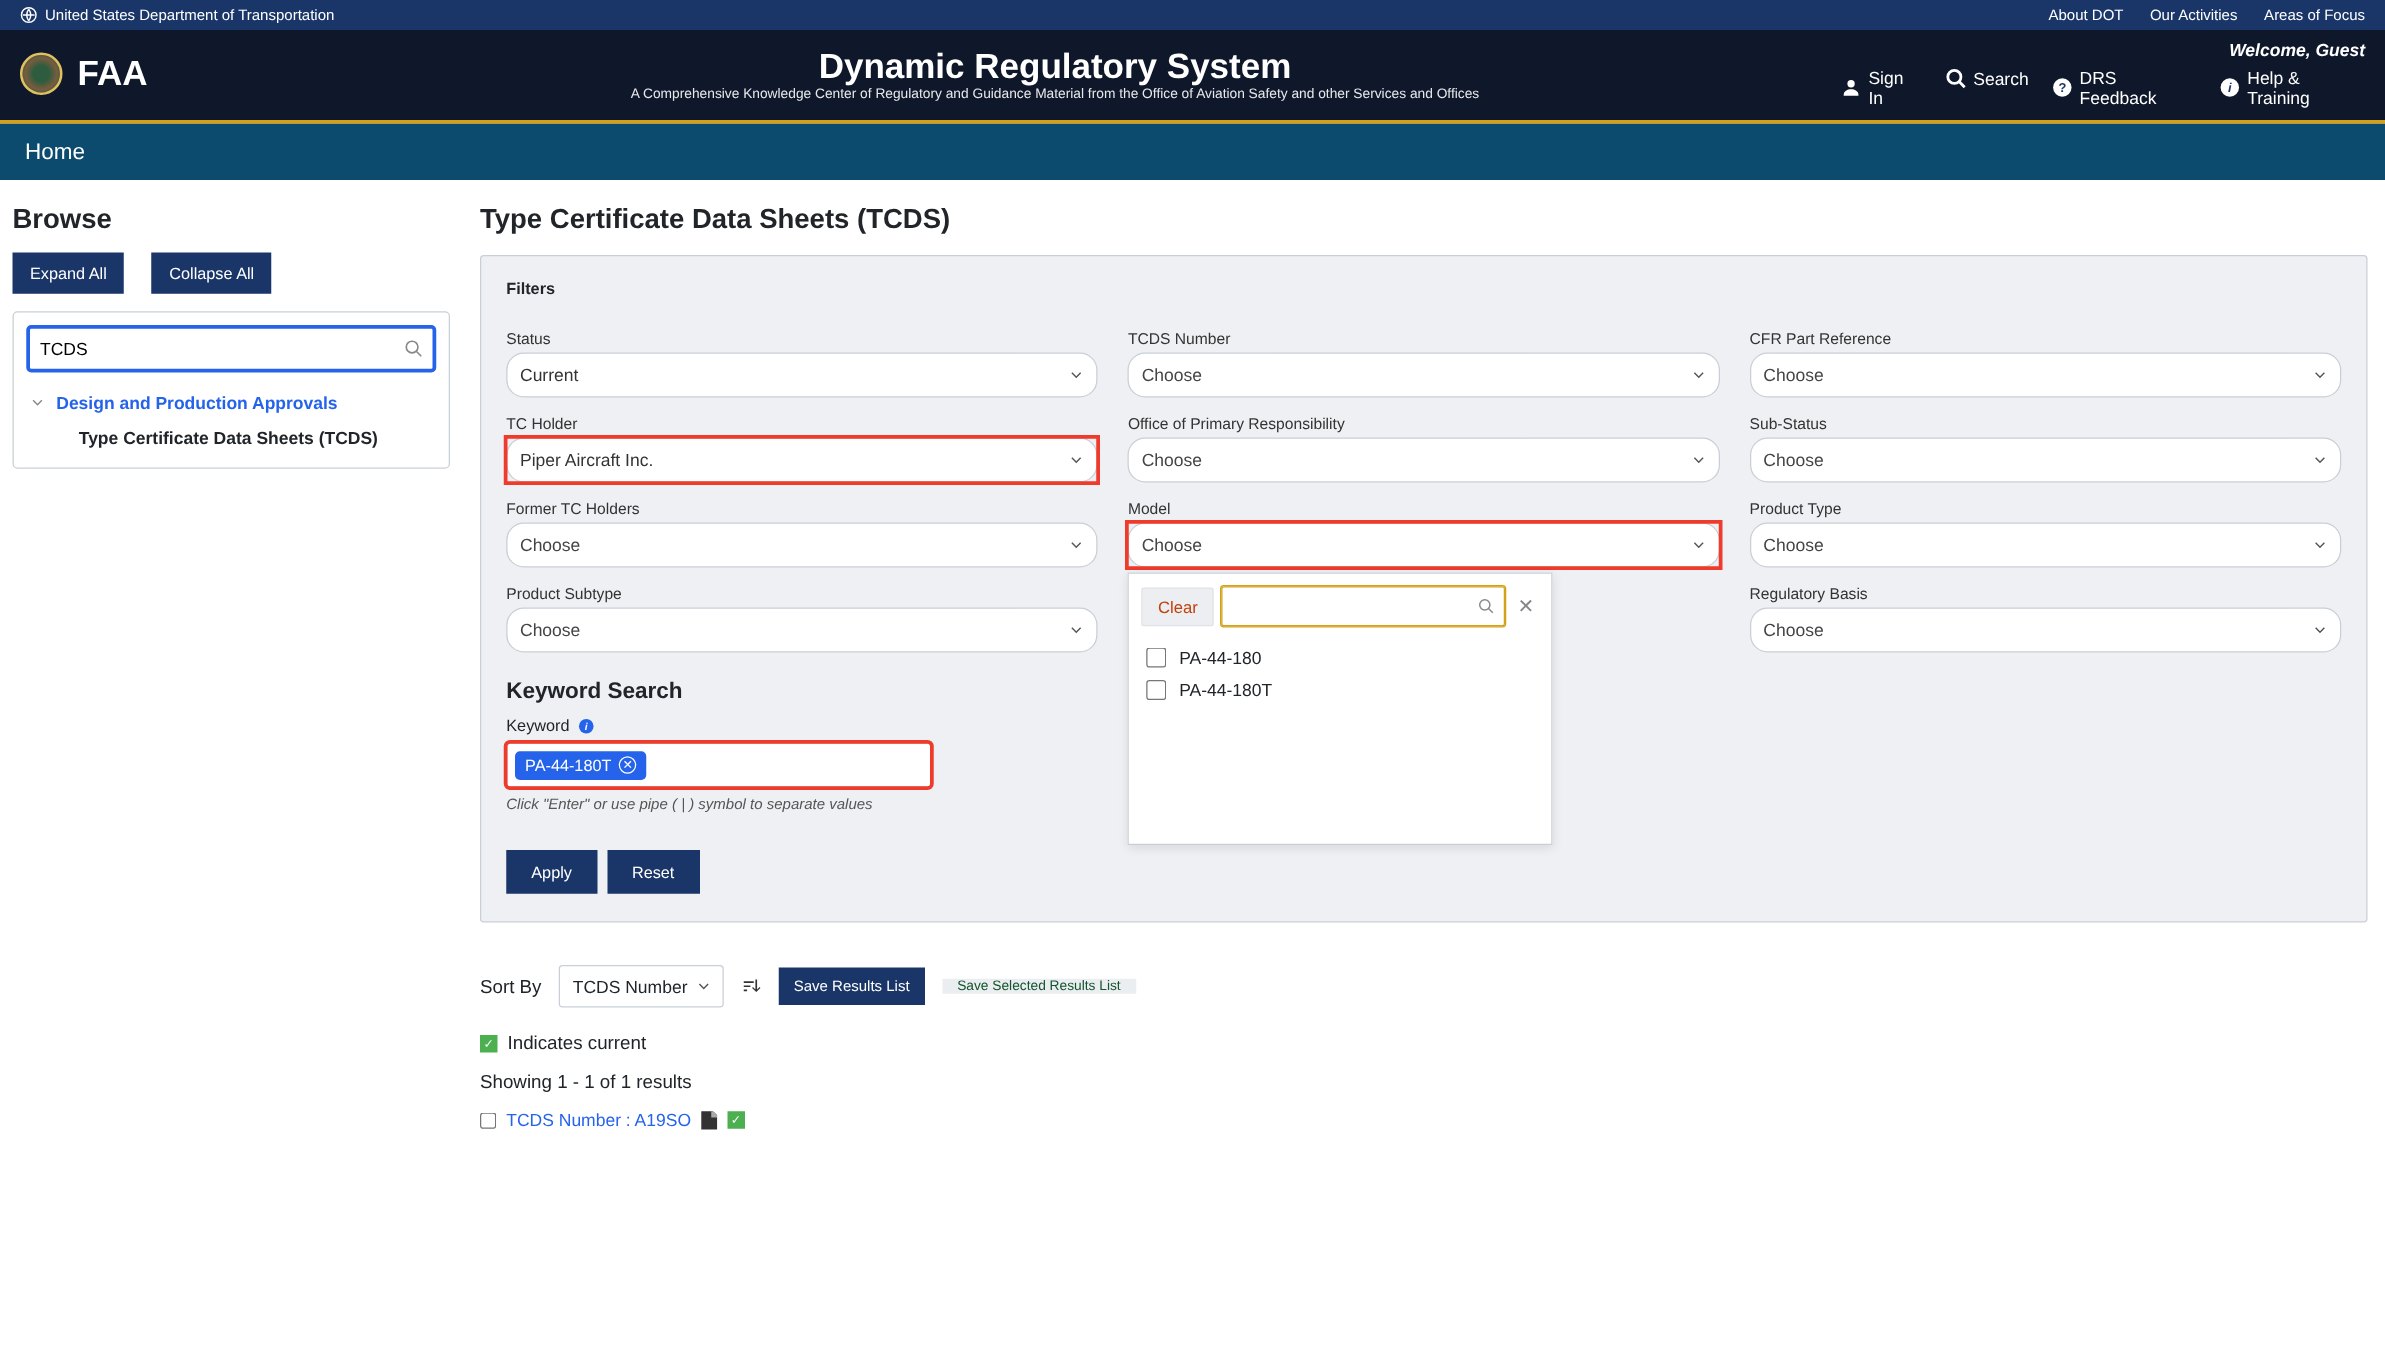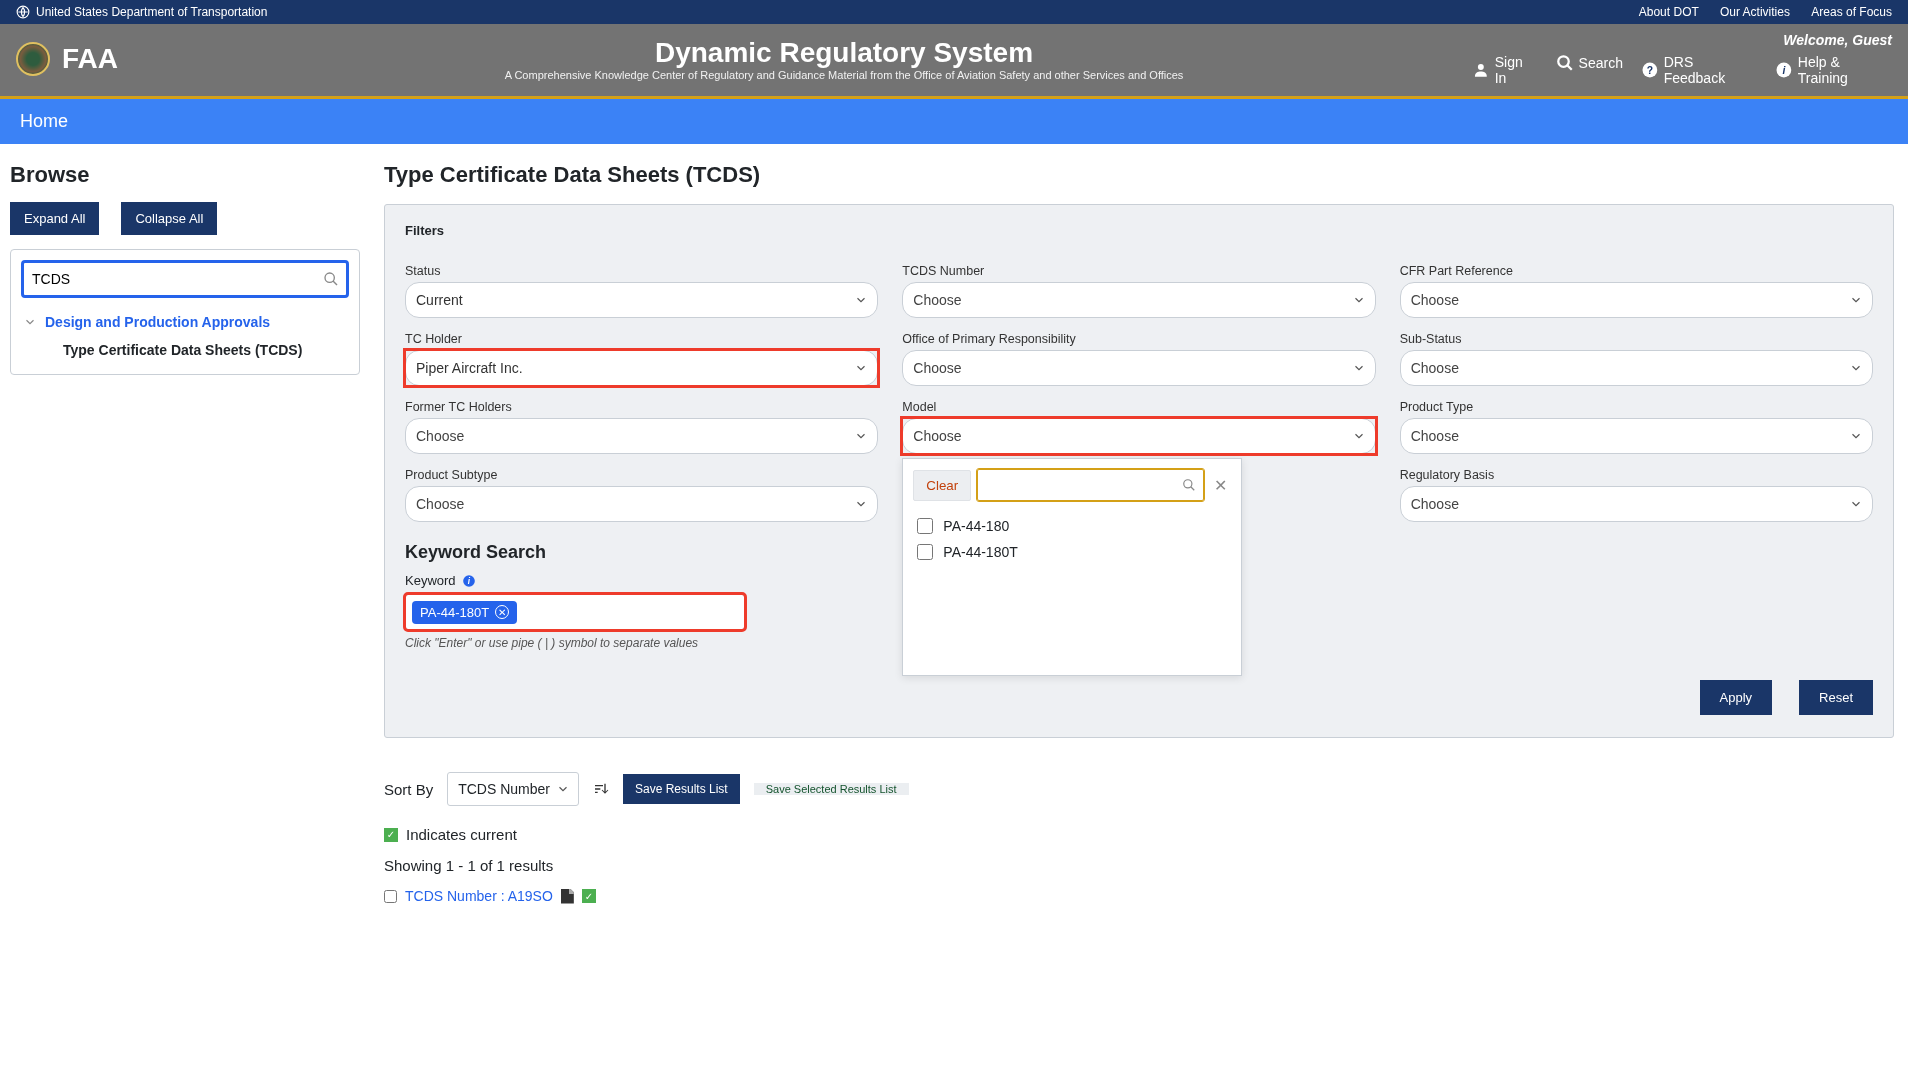--- a/index.html
+++ b/index.html
@@ -4,35 +4,35 @@
 <style>
 * { box-sizing: border-box; margin: 0; padding: 0; }
 body { font-family: -apple-system, BlinkMacSystemFont, "Segoe UI", Arial, sans-serif; font-size: 14px; color: #212529; background: #fff; }
 
 
 .gov-bar { background: #1a3668; color: #fff; height: 24px; display: flex; align-items: center; justify-content: space-between; padding: 0 16px; font-size: 12px; }
 .gov-bar a { color: #fff; text-decoration: none; margin-left: 18px; }
 .gov-left { display: flex; align-items: center; gap: 6px; }
 
 
-.main-header { background: #737373; color: #fff; display: flex; align-items: center; padding: 8px 16px 10px; position: relative; }
+.main-header { background: #0f172a; color: #fff; display: flex; align-items: center; padding: 8px 16px 10px; position: relative; }
 .seal-faa { display: flex; align-items: center; gap: 12px; flex: 0 0 200px; }
 .seal { width: 34px; height: 34px; border-radius: 50%; background: radial-gradient(circle,#2e5c3e 30%,#7a5c3e 60%,#2e5c3e 80%); border: 2px solid #e0c060; }
 .faa-txt { font-size: 28px; font-weight: 600; }
 .header-center { flex: 1; text-align: center; }
 .header-title { font-size: 28px; font-weight: 600; }
 .header-sub { font-size: 11px; opacity: .9; }
 .header-right { flex: 0 0 420px; display:flex; flex-direction:column; align-items:flex-end; gap:6px; }
 .welcome { font-style: italic; font-weight:600; }
 .header-actions { display:flex; gap:18px; align-items:flex-start; }
 .header-actions a { color:#fff; text-decoration:none; display:flex; align-items:center; gap:5px; font-size:14px; font-weight:500; }
 .gold-line { height:3px; background:#d4a017; }
 
 
-.sec-nav { background:#3b82f6; color:#fff; padding:12px 20px; font-size:18px; }
+.sec-nav { background:#0c4a6e; color:#fff; padding:12px 20px; font-size:18px; }
 
 
 .page { display:flex; }
 .sidebar { width:370px; padding:18px 10px 10px 10px; }
 .main { flex:1; padding:18px 14px 18px 14px; }
 
 
 .browse-h { font-size:22px; font-weight:600; margin-bottom:14px; }
 .btn { background:#1a3668; color:#fff; border:none; padding:9px 14px; font-size:13px; cursor:pointer; }
 .btn-row { display:flex; gap:22px; margin-bottom:14px; }
@@ -72,21 +72,21 @@
 .dd-top { display:flex; align-items:center; gap:6px; margin-bottom:12px; }
 .dd-clear { background:#eceef1; border:1px solid #dfe2e6; padding:7px 12px; color:#c2410c; border-radius:2px; }
 .dd-search { flex:1; position:relative; }
 .dd-search input { width:100%; border:1px solid #d4a017; outline:1px solid #d4a017; border-radius:2px; height:32px; padding:0 28px 0 6px; }
 .dd-search .sbicon { position:absolute; right:8px; top:50%; transform:translateY(-50%); color:#888; }
 .dd-close { color:#888; font-size:16px; cursor:pointer; padding:0 4px; }
 .dd-opt { display:flex; align-items:center; gap:10px; padding:5px 4px; }
 .dd-opt input[type=checkbox]{ width:16px; height:16px; }
 
 
-.filter-actions { display:flex; justify-content:flex-end; gap:27px; margin-top:30px; }
+.filter-actions { display:flex; justify-content:flex-start; gap:8px; margin-top:30px; }
 .filter-actions .btn { padding:10px 20px; }
 
 
 .results-bar { display:flex; align-items:center; gap:14px; margin-top:34px; flex-wrap:wrap; }
 .sort-lbl { font-size:15px; }
 .sort-sel { border:1px solid #c9cfd6; background:#fff; height:34px; display:flex; align-items:center; padding:0 28px 0 10px; position:relative; border-radius:3px; }
 .sort-sel .chevd { position:absolute; right:8px; top:50%; transform:translateY(-50%); color:#555; }
 .btn-ghost { background:#ebeef1; color:#14532d; border:none; padding:0 12px; font-size:11px; }
 .btn-dark { background:#1a3668; color:#fff; border:none; padding:8px 12px; font-size:12px; }
 

